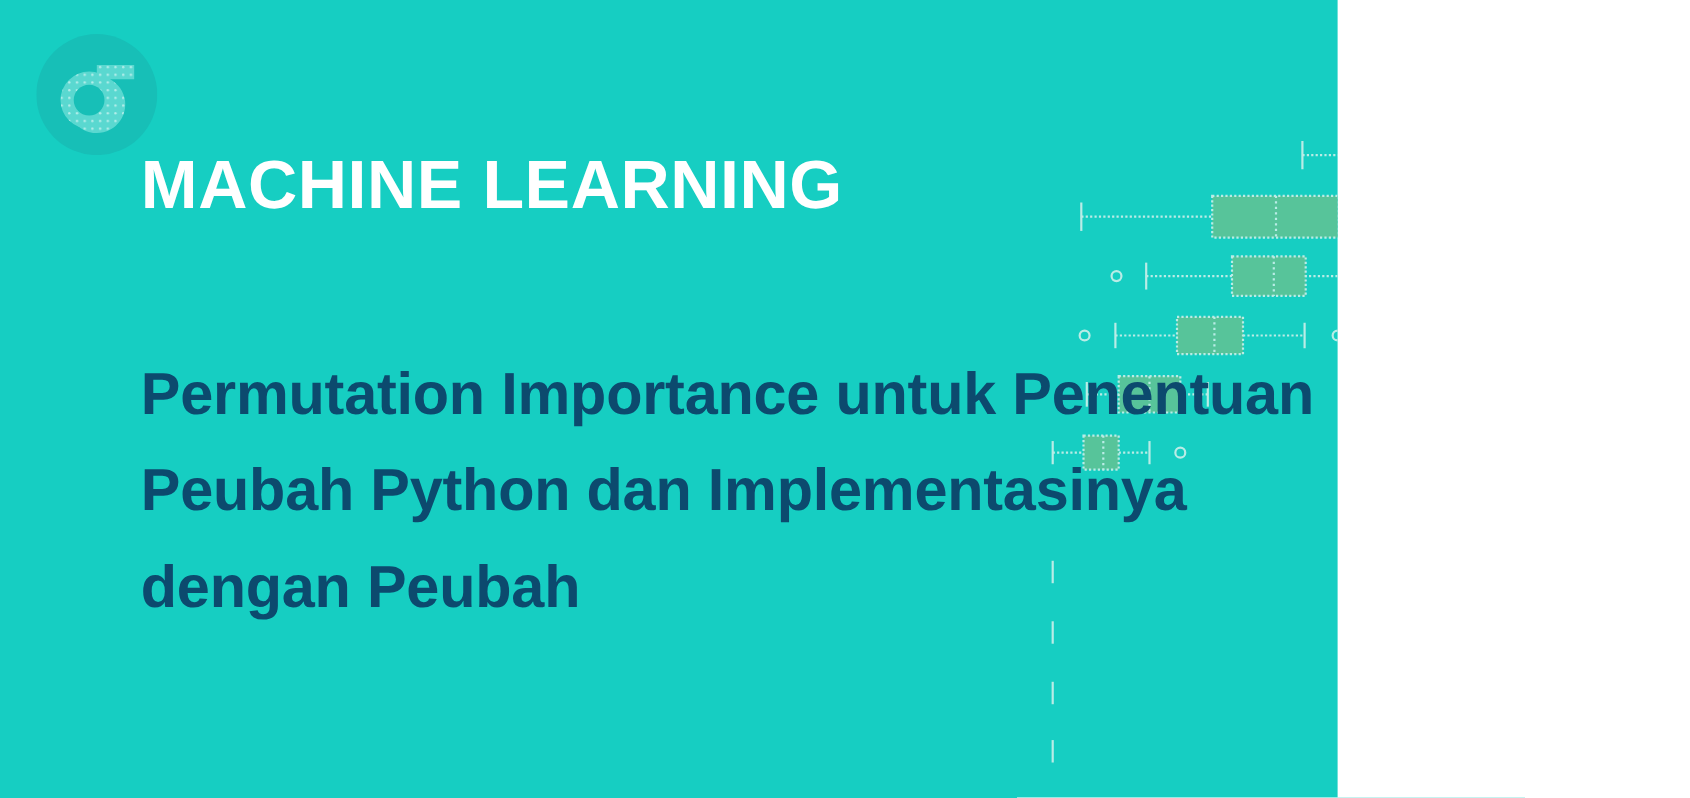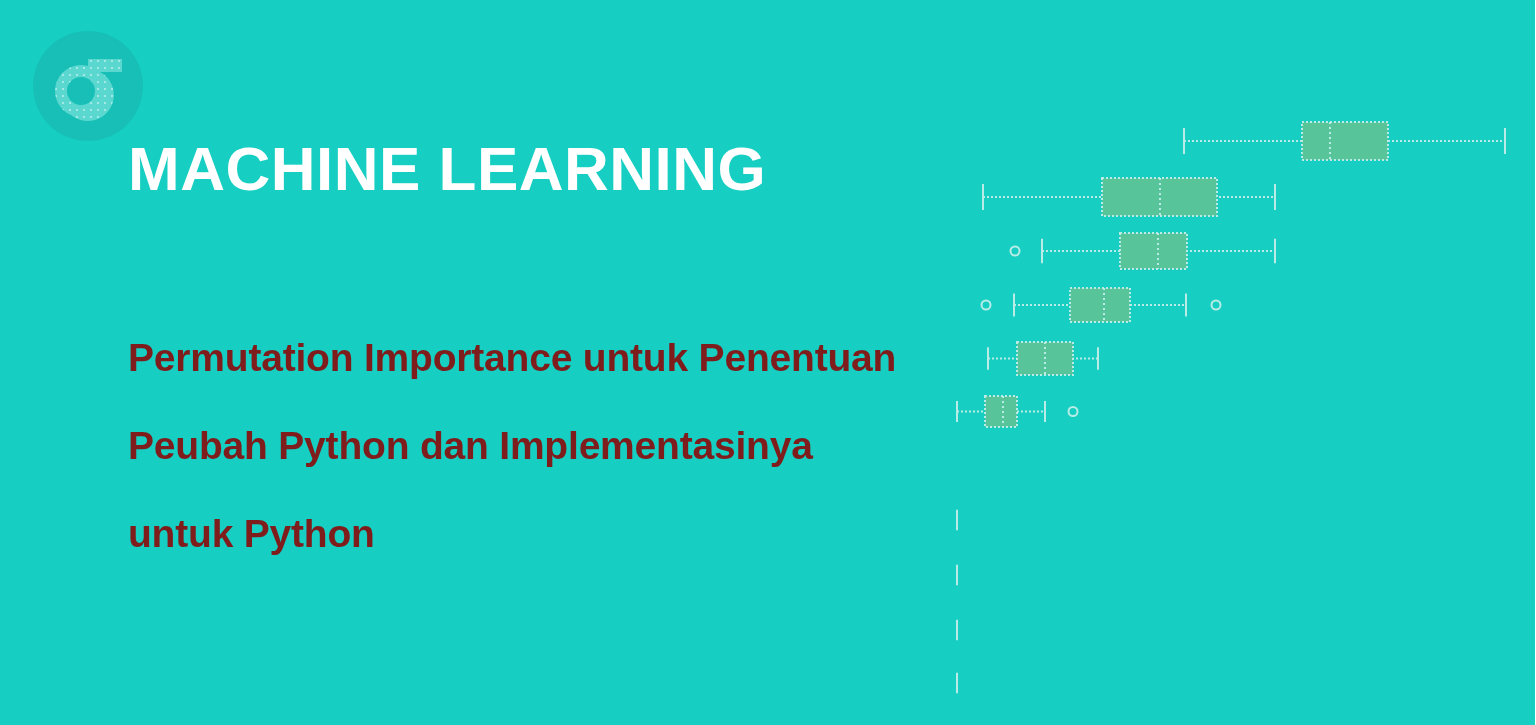--- a/index.html
+++ b/index.html
@@ -3,21 +3,21 @@
 <meta charset="utf-8">
 <title>Machine Learning Banner</title>
 <style>
   html, body {
     margin: 0;
     padding: 0;
     background: #ffffff;
   }
   #banner {
     position: relative;
-    width: 1535px;
+    width: 1216px;
     height: 725px;
     overflow: hidden;
     background: #16cec2;
     font-family: "Liberation Sans", sans-serif;
   }
 
   
   #chart-layer {
     position: absolute;
     left: 0; top: 0;
@@ -49,23 +49,23 @@
     font-weight: bold;
     font-size: 62px;
     line-height: 76px;
     letter-spacing: 0.5px;
     margin: 0;
     white-space: nowrap;
   }
   #headline {
     margin: 0;
     padding-top: 107px;
-    color: #7f1d1d;
+    color: #0c4a6e;
     font-weight: bold;
-    font-size: 39px;
+    font-size: 54px;
     line-height: 88px;
     letter-spacing: -0.2px;
   }
   #headline .hl-line { display: block; white-space: nowrap; }
 </style>
 </head>
 <body>
 
 <div id="banner">
 
@@ -157,17 +157,17 @@
         <rect x="0" y="0" width="110" height="110" fill="url(#dots)"></rect>
       </g>
     </svg>
   </div>
 
   <div id="text-block">
     <div id="kicker">MACHINE LEARNING</div>
     <div id="headline">
       <span class="hl-line">Permutation Importance untuk Penentuan</span>
       <span class="hl-line">Peubah Python dan Implementasinya</span>
-      <span class="hl-line">untuk Python</span>
+      <span class="hl-line">dengan Peubah</span>
     </div>
   </div>
 
 </div>
 
 </body></html>

